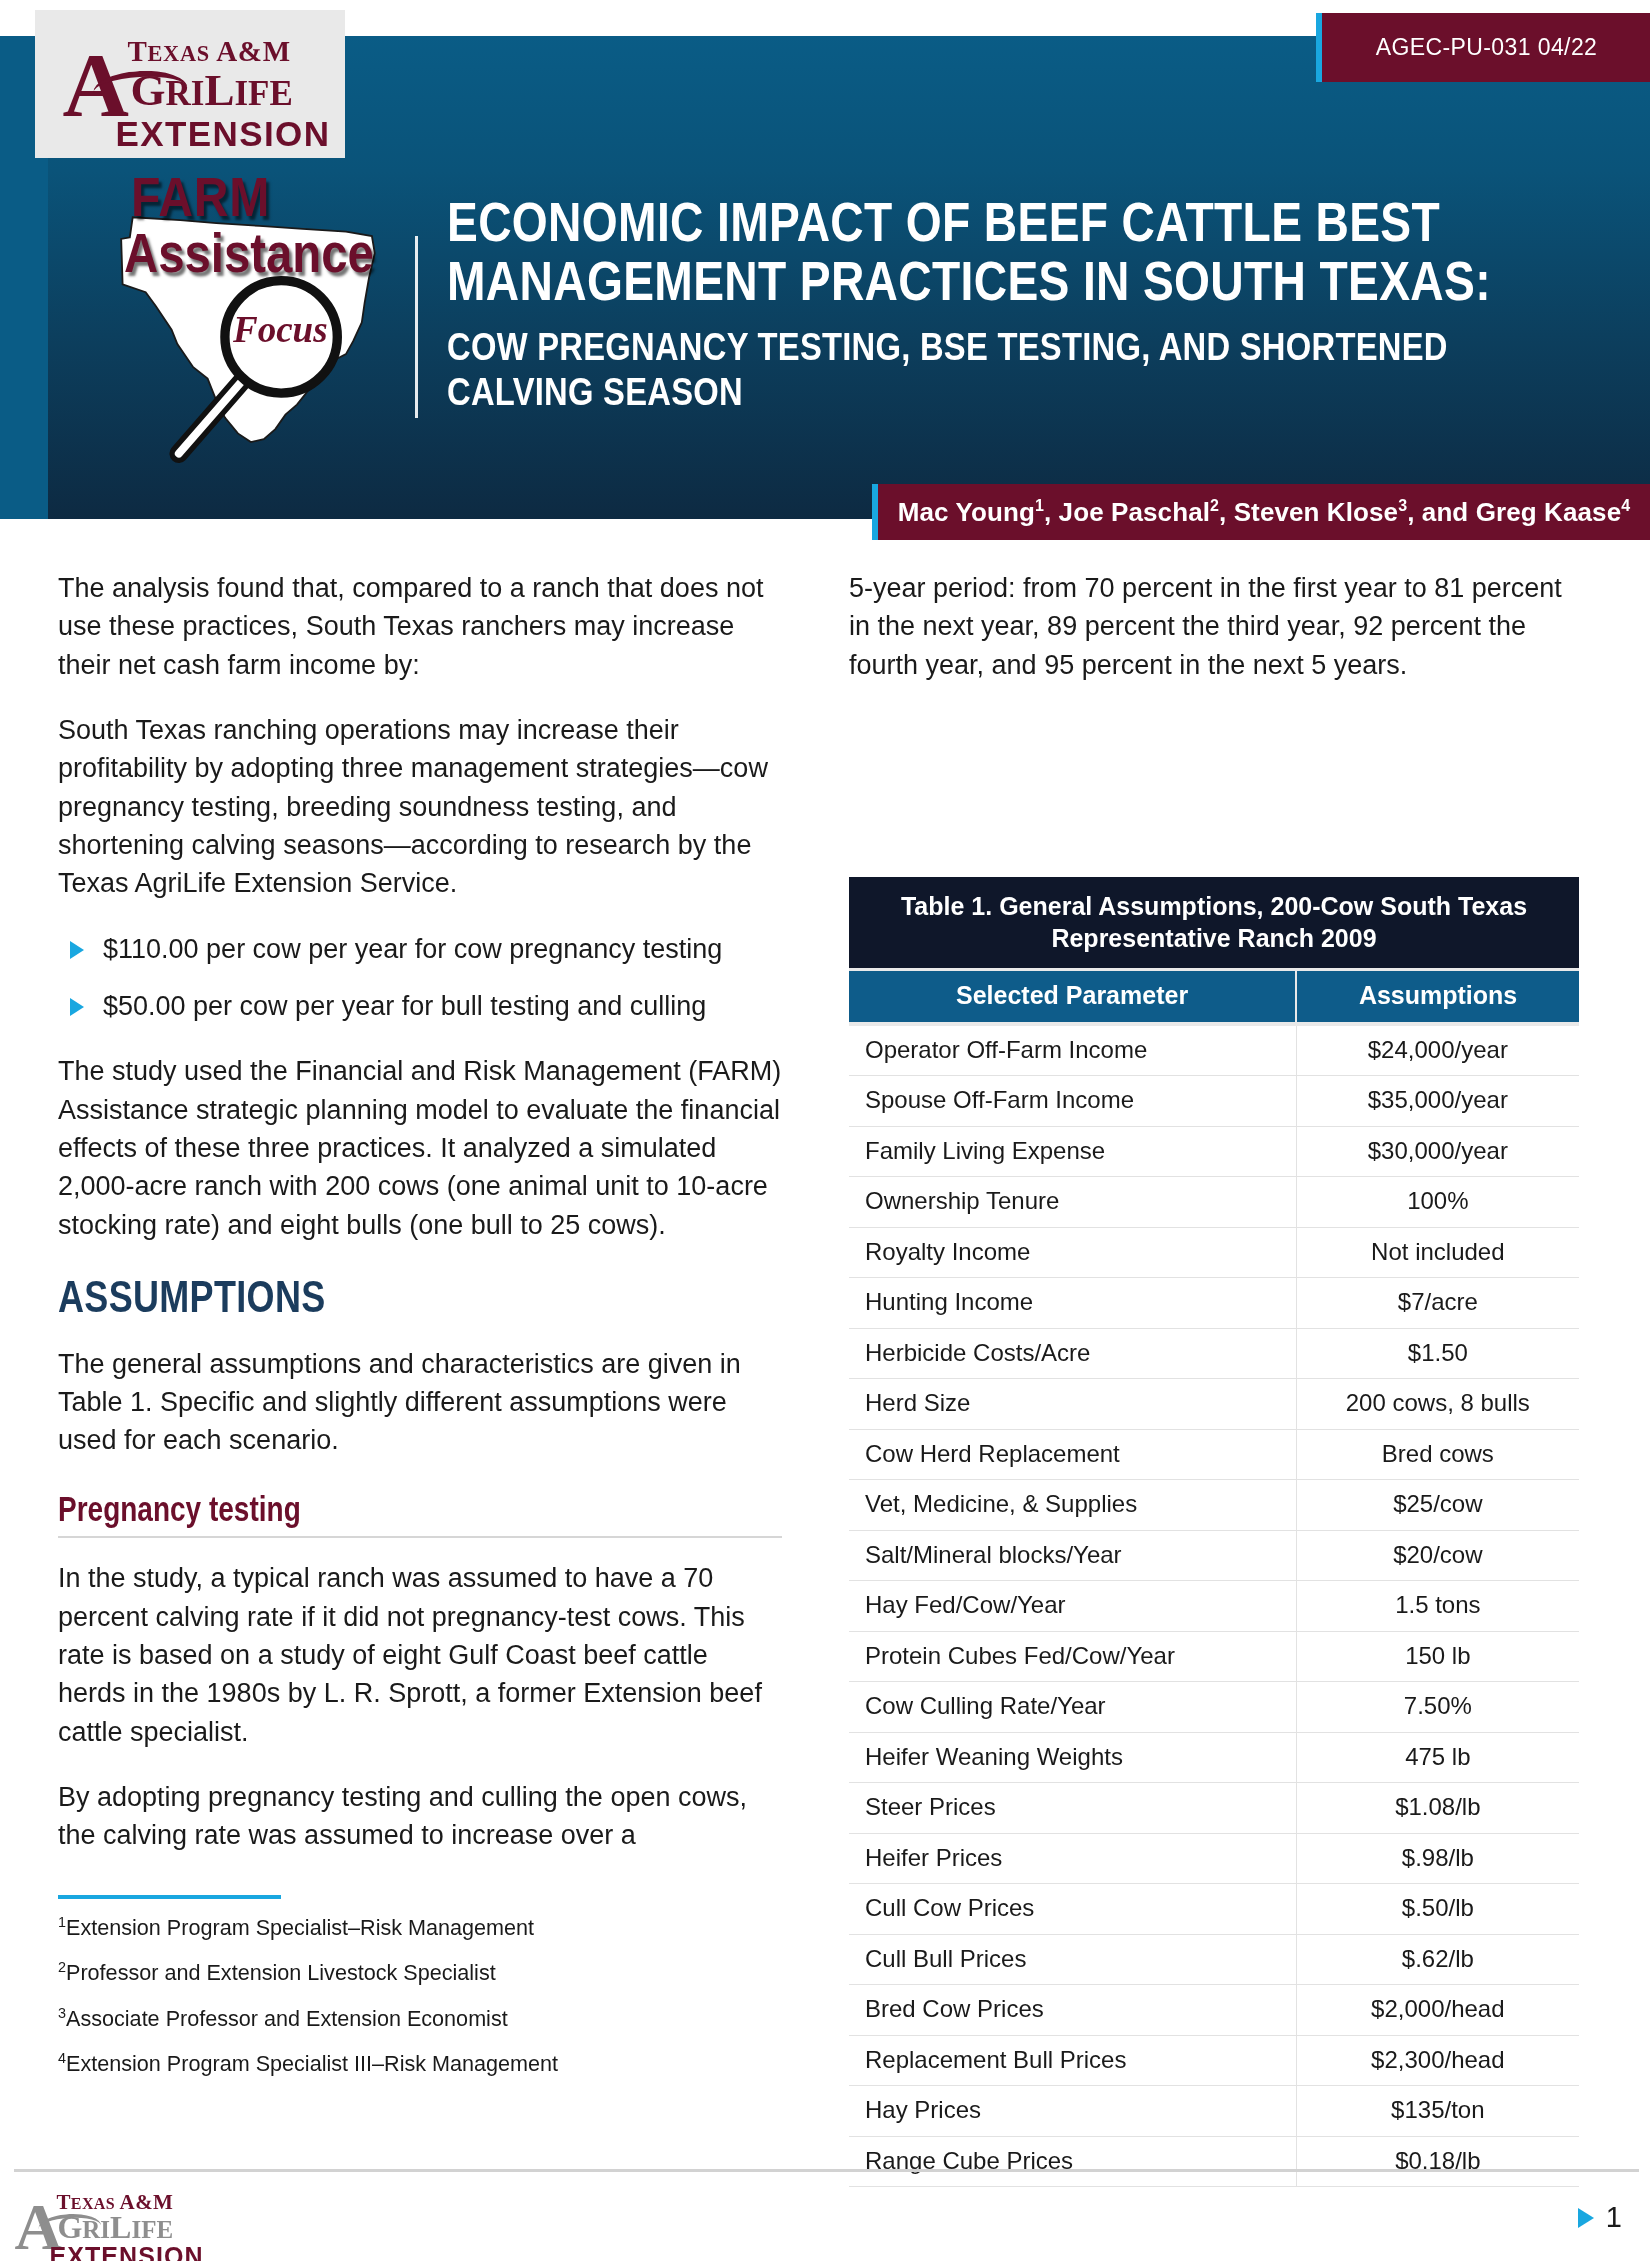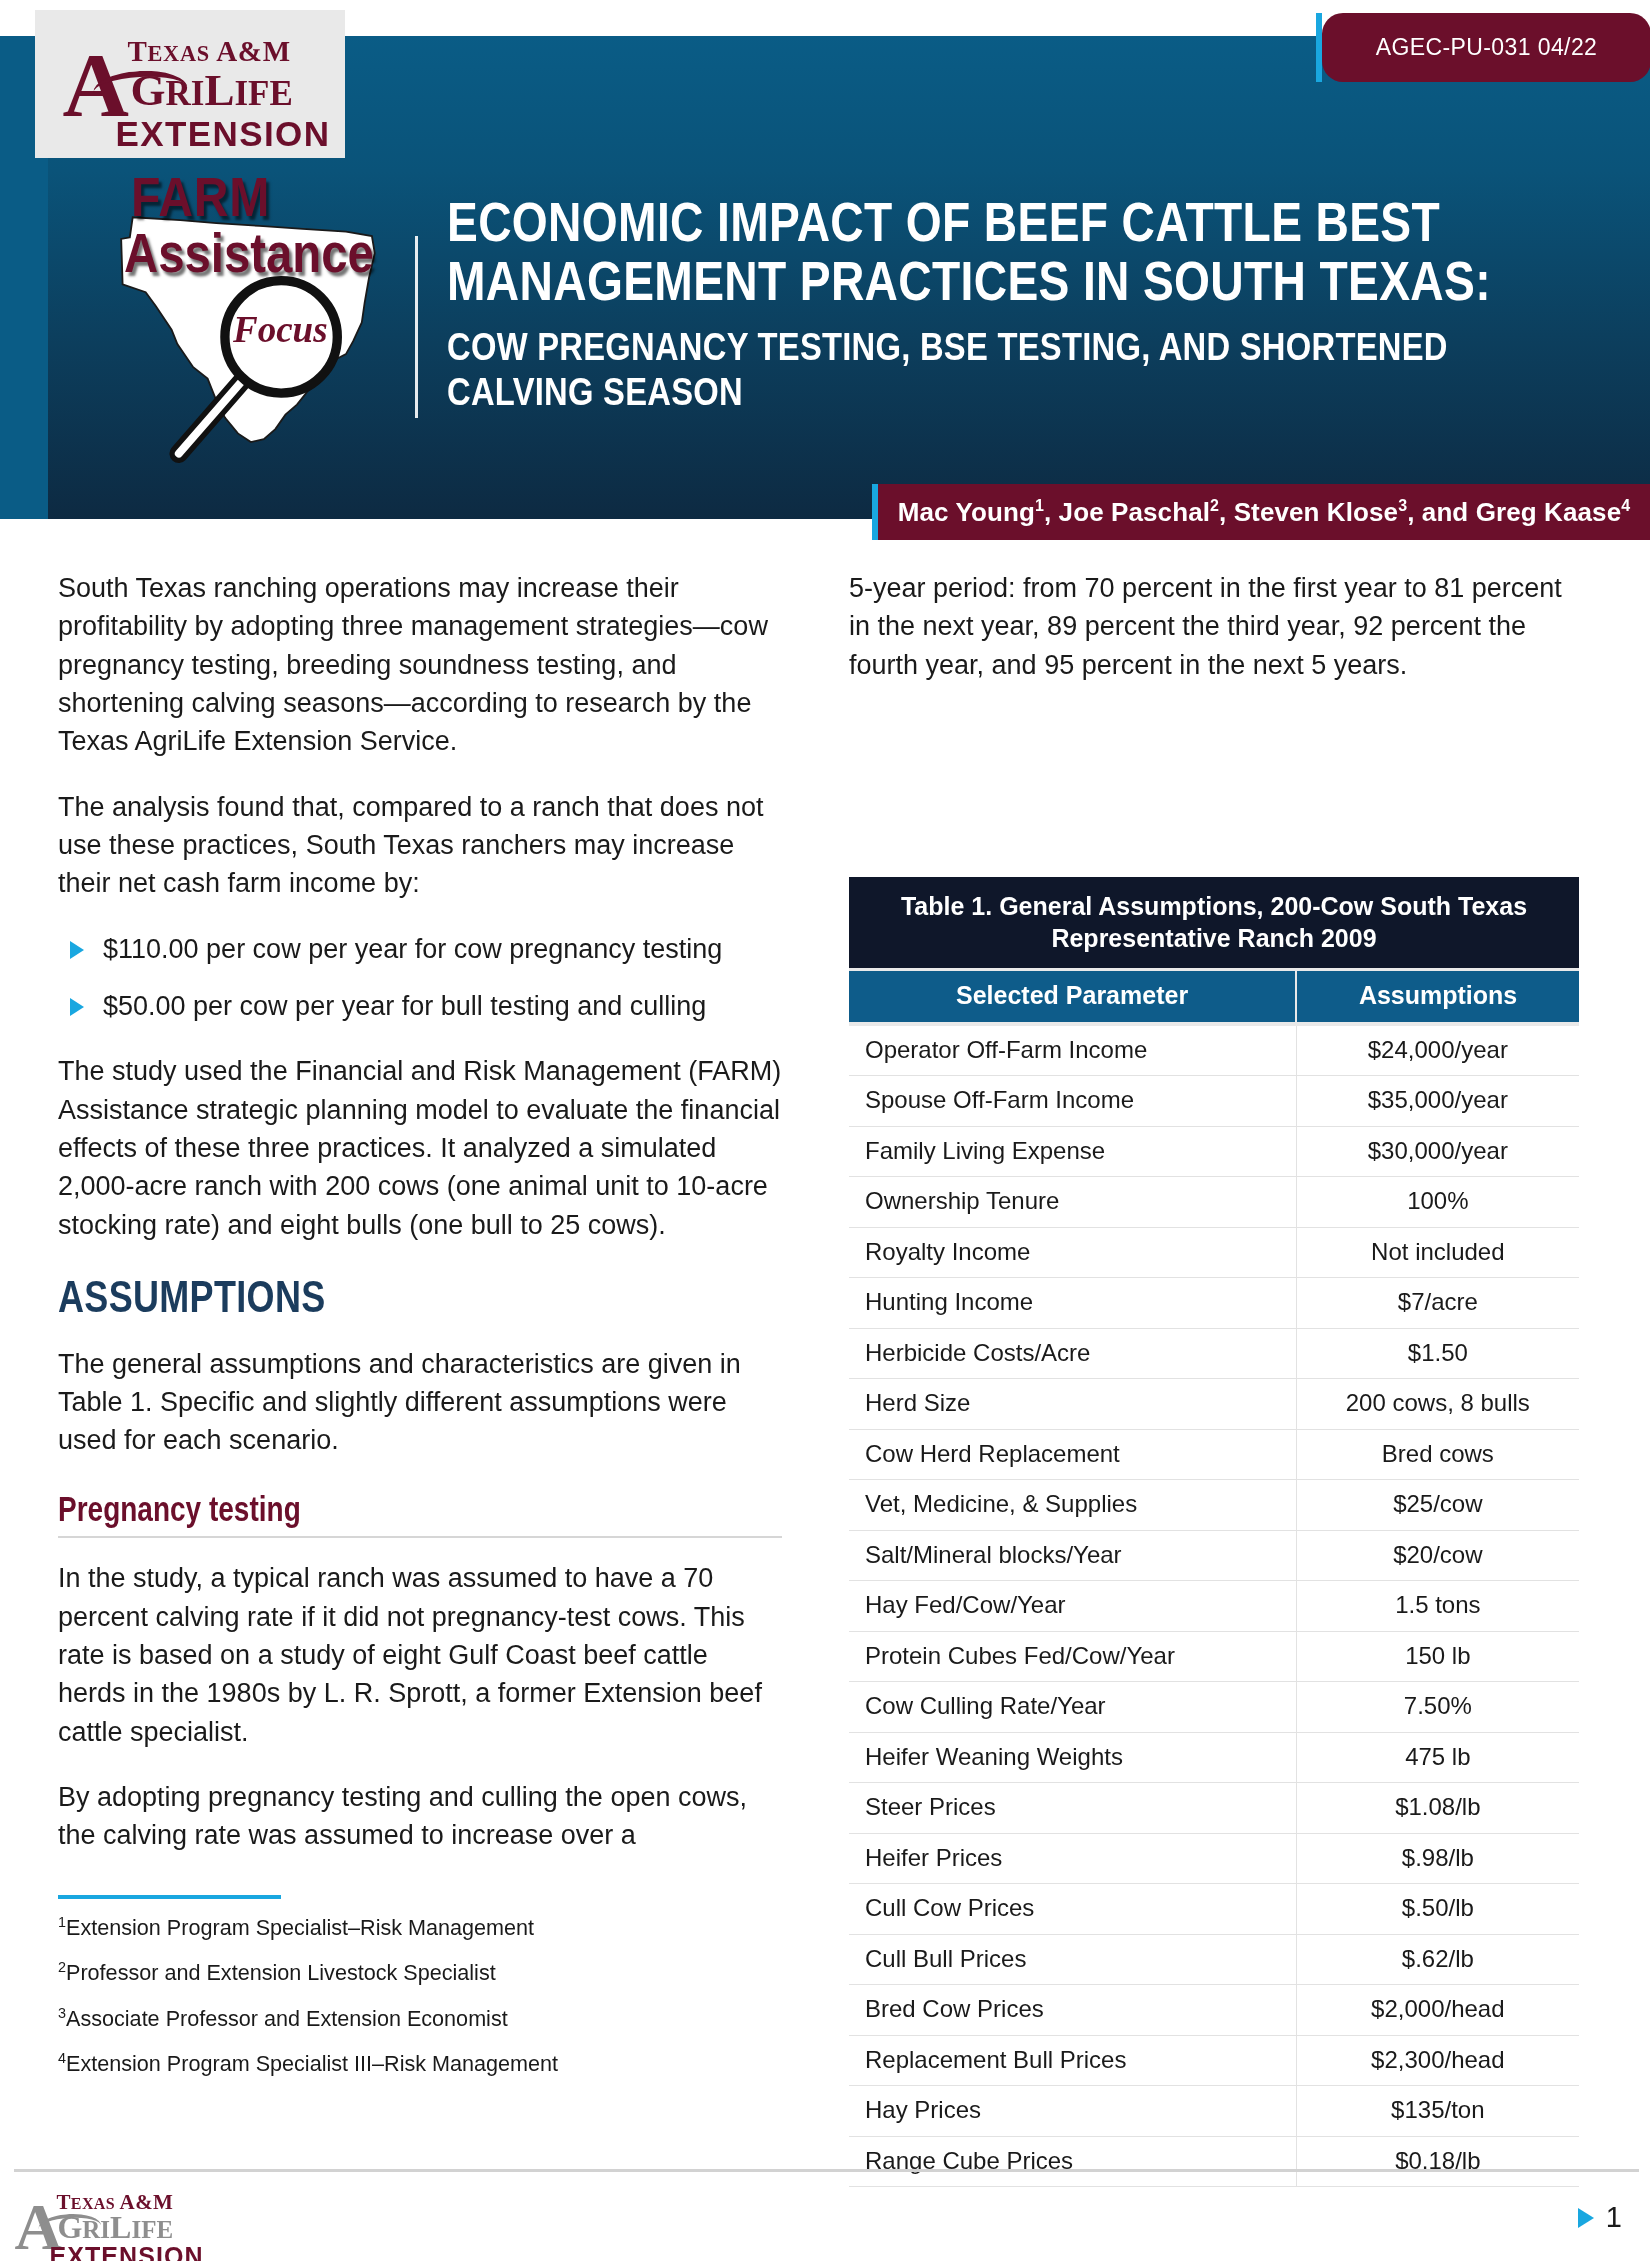--- a/index.html
+++ b/index.html
@@ -114,21 +114,20 @@
     right: 0px; top: 13px;
     width: 329px; height: 69px;
     background: #6b0f2b;
     color: #fff;
     font-size: 23px;
     letter-spacing: 0.4px;
     display: flex;
     align-items: center;
     justify-content: center;
     z-index: 7;
-    border-radius: 21px;
   }
 
   
   .farm-logo {
     position: absolute;
     left: 108px; top: 151px;
     width: 303px; height: 317px;
     z-index: 5;
   }
   .farm-logo svg { display: block; }
@@ -452,22 +451,22 @@
   </div>
 
   <div class="byline-accent"></div>
   <div class="byline">
     <span>Mac Young<sup>1</sup>, Joe Paschal<sup>2</sup>, Steven Klose<sup>3</sup>, and Greg Kaase<sup>4</sup></span>
   </div>
 
   <div class="body-area">
 
     <div class="col-left">
+      <p class="para">The analysis found that, compared to a ranch that does not use these practices, South Texas ranchers may increase their net cash farm income by:</p>
       <p class="para">South Texas ranching operations may increase their profitability by adopting three management strategies—cow pregnancy testing, breeding soundness testing, and shortening calving seasons—according to research by the Texas AgriLife Extension Service.</p>
-      <p class="para">The analysis found that, compared to a ranch that does not use these practices, South Texas ranchers may increase their net cash farm income by:</p>
 
       <ul class="bullets">
         <li><span class="tri"></span><span>$110.00 per cow per year for cow pregnancy testing</span></li>
         <li><span class="tri"></span><span>$50.00 per cow per year for bull testing and culling</span></li>
       </ul>
 
       <p class="para">The study used the Financial and Risk Management (FARM) Assistance strategic planning model to evaluate the financial effects of these three practices. It analyzed a simulated 2,000-acre ranch with 200 cows (one animal unit to 10-acre stocking rate) and eight bulls (one bull to 25 cows).</p>
 
       <h2 class="sec-head">ASSUMPTIONS</h2>
       <p class="para">The general assumptions and characteristics are given in Table 1. Specific and slightly different assumptions were used for each scenario.</p>

